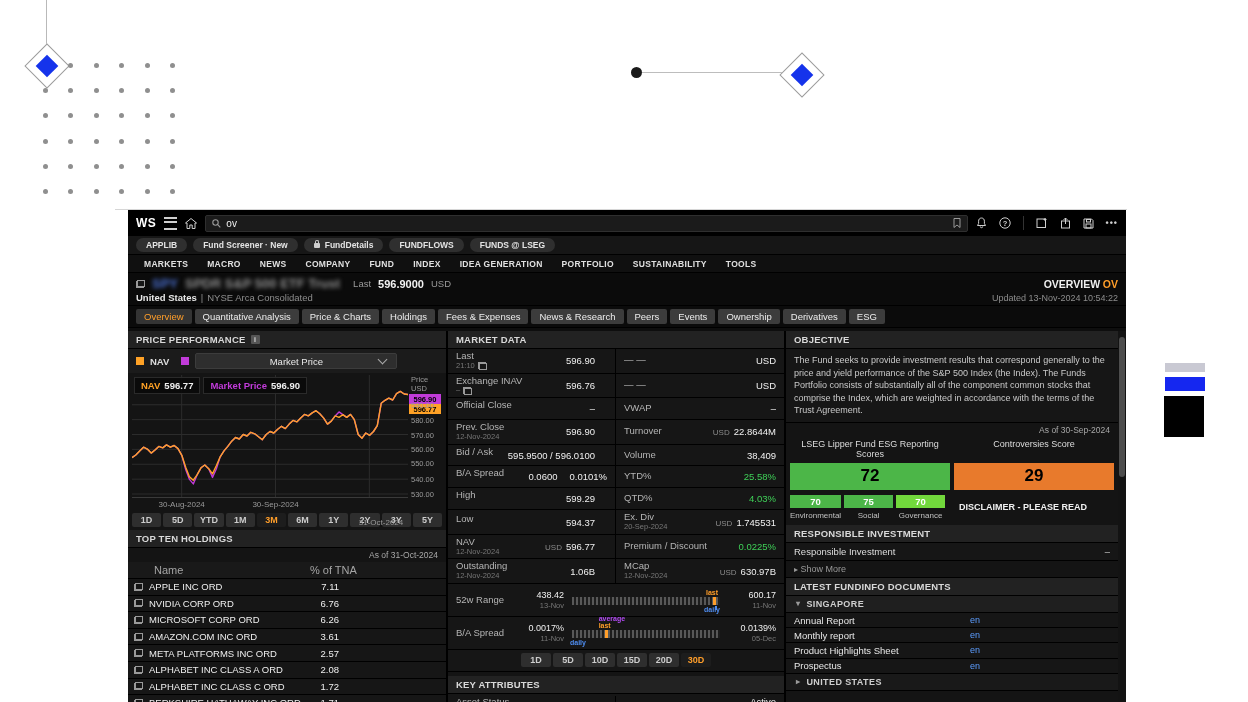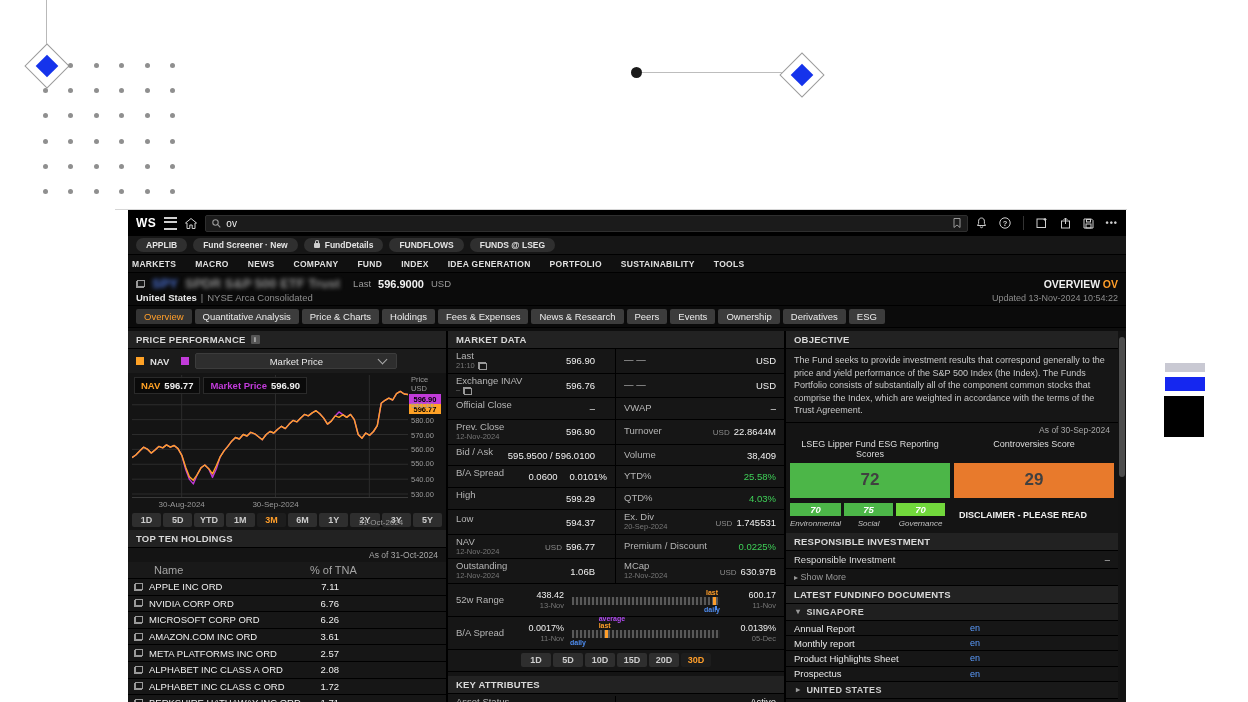--- a/index.html
+++ b/index.html
@@ -34,21 +34,21 @@
              display:flex;align-items:center;gap:5px;padding:0 6px;max-width:772px;}
   .searchbox .q{color:#f0f0f0;font-size:10px;}
   .tb-right{display:flex;align-items:center;gap:12px;margin-left:auto;}
   .vdiv{width:1px;height:14px;background:#333;}
   
   .tabsrow{height:18px;background:#161616;display:flex;align-items:center;gap:6px;padding:0 8px;border-bottom:1px solid #000;}
   .apptab{background:#2f2f2f;border-radius:8px;padding:2px 10px;font-size:8.5px;font-weight:bold;color:#e3e3e3;display:flex;align-items:center;gap:4px;white-space:nowrap;}
   .lock{width:6px;height:5px;background:#cfcfcf;border-radius:1px;position:relative;margin-right:1px;}
   .lock:before{content:"";position:absolute;left:1px;top:-3px;width:4px;height:3px;border:1px solid #cfcfcf;border-bottom:none;border-radius:3px 3px 0 0;box-sizing:border-box;}
   
-  .menurow{height:17px;background:#101010;display:flex;align-items:center;gap:19px;padding:0 4px;border-bottom:1px solid #000;}
+  .menurow{height:17px;background:#101010;display:flex;align-items:center;gap:19px;padding:0 16px;border-bottom:1px solid #000;}
   .menuitem{font-size:8.5px;font-weight:bold;color:#e0e0e0;letter-spacing:.3px;white-space:nowrap;}
   
   .titleblock{background:#0b0b0b;padding:3px 8px 2px;border-bottom:1px solid #000;}
   .titlerow{display:flex;align-items:center;gap:7px;}
   .blur-ticker{color:#4a6fd0;font-weight:bold;font-size:13px;filter:blur(2.3px);}
   .blur-name{color:#909090;font-weight:bold;font-size:13px;filter:blur(2.3px);}
   .last-label{color:#9a9a9a;font-size:9.5px;margin-left:6px;}
   .last-val{color:#f2f2f2;font-weight:bold;font-size:11px;}
   .ccy{color:#9a9a9a;font-size:9.5px;}
   .title-right{margin-left:auto;text-align:right;}
@@ -138,24 +138,24 @@
   
   .karow{display:flex;border-bottom:1px solid #000;background:#161616;height:14.2px;align-items:center;}
   .kal{width:168px;padding:0 8px;font-size:9.5px;color:#b5b5b5;border-right:1px solid #000;box-sizing:border-box;}
   .kav{flex:1;padding:0 8px;text-align:right;font-size:9.5px;color:#f0f0f0;}
   
   .objtext{padding:5px 8px;font-size:9px;color:#c9c9c9;line-height:1.4;background:#161616;border-bottom:1px solid #000;}
   .esg-asof{padding:2px 8px;text-align:right;font-size:8.5px;color:#a8a8a8;}
   .esg-heads{display:flex;gap:4px;padding:2px 4px;}
   .esg-heads div{flex:1;text-align:center;font-size:9px;color:#ddd;}
   .esg-big{display:flex;gap:4px;padding:2px 4px;}
-  .bigbox{flex:1;height:35px;display:flex;align-items:center;justify-content:center;font-size:17px;font-weight:bold;color:#404040;}
+  .bigbox{flex:1;height:27px;display:flex;align-items:center;justify-content:center;font-size:17px;font-weight:bold;color:#000000;}
   .esg-subrow{display:flex;gap:4px;padding:3px 4px 0;}
   .esg-left{flex:1;display:flex;gap:3px;flex-wrap:wrap;}
-  .subcol{flex:1;text-align:center;font-style:italic;}
+  .subcol{flex:1;text-align:center;}
   .subbox{height:13px;display:flex;align-items:center;justify-content:center;font-size:9.5px;font-weight:bold;color:#fff;}
   .sublab{font-size:8px;color:#c0c0c0;margin-top:3px;white-space:nowrap;}
   .esg-right{flex:1;display:flex;align-items:center;padding-left:10px;font-size:9px;font-weight:bold;color:#f0f0f0;}
   .rirow{display:flex;align-items:center;padding:3px 8px;background:#161616;border-bottom:1px solid #000;}
   .rirow .l{font-size:9.5px;color:#dedede;}
   .rirow .v{margin-left:auto;font-size:9.5px;color:#c9c9c9;}
   .showmore{padding:3px 8px;font-size:9px;color:#9a9a9a;background:#141414;border-bottom:1px solid #000;}
   .grp{display:flex;align-items:center;gap:6px;padding:3px 10px;background:#1f1f1f;border-bottom:1px solid #000;font-size:9px;font-weight:bold;color:#cfcfcf;letter-spacing:.4px;}
   .docrow{display:flex;align-items:center;border-bottom:1px solid #000;background:#161616;height:14.2px;}
   .docl{width:168px;padding:0 8px;font-size:9.5px;color:#e8e8e8;}

